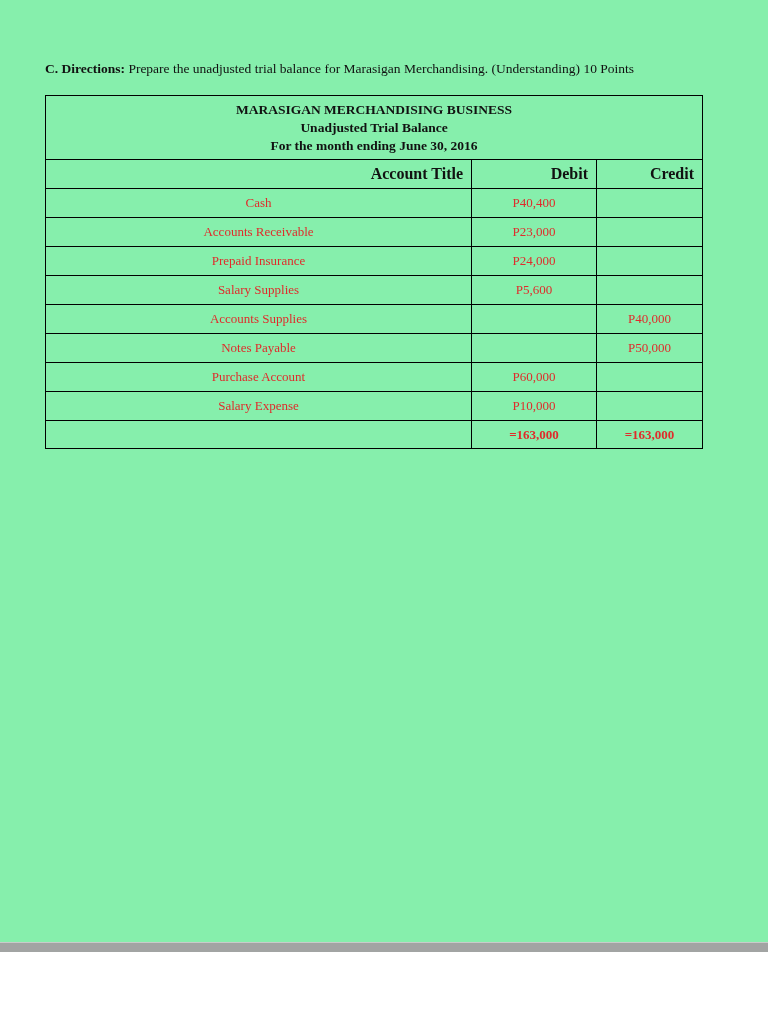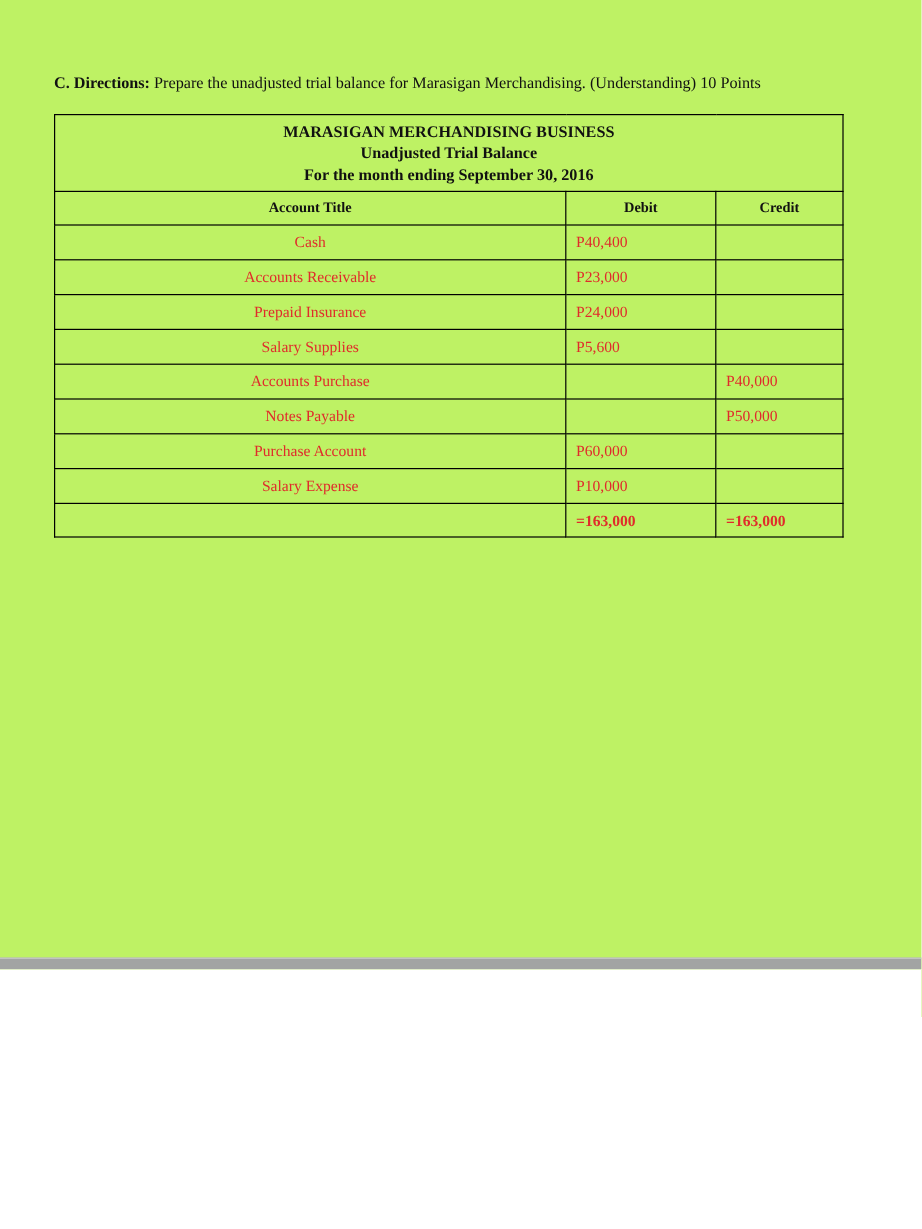--- a/index.html
+++ b/index.html
@@ -5,22 +5,22 @@
   * { box-sizing: border-box; }
   html, body {
     margin: 0;
     padding: 0;
     background: #ffffff;
     font-family: "Liberation Serif", serif;
   }
   .page {
     position: relative;
     width: 768px;
-    height: 808px;
-    background: #bef264;
+    height: 952px;
+    background: #86efac;
     overflow: hidden;
     text-decoration: underline;
   }
   .directions {
     position: absolute;
     left: 45px;
     top: 46px;
     width: 680px;
     font-size: 13.5px;
     color: #111111;
@@ -47,34 +47,34 @@
     vertical-align: middle;
   }
   .title-cell {
     text-align: center;
     font-weight: bold;
     font-size: 13.5px;
     padding: 7px 8px 8px 8px;
     line-height: 1.32;
   }
   .col-head {
-    text-align: center;
+    text-align: right;
     font-weight: bold;
-    font-size: 12px;
+    font-size: 16px;
     height: 28px;
   }
   .data-row td { height: 29px; }
   .acct {
     color: var(--red);
     text-align: center;
     padding-left: 10px;
   }
   .amt {
     color: var(--red);
-    text-align: left;
+    text-align: center;
     padding-right: 13px;
   }
   .totals-row td { height: 28px; }
   .totals-row .amt { font-weight: bold; }
   .page-gap {
     position: absolute;
     left: 0;
     bottom: 0;
     width: 768px;
     height: 10px;
@@ -95,21 +95,21 @@
     <colgroup>
       <col class="c-account">
       <col class="c-debit">
       <col class="c-credit">
     </colgroup>
     <tbody>
       <tr>
         <td class="title-cell" colspan="3">
           <div>MARASIGAN MERCHANDISING BUSINESS</div>
           <div>Unadjusted Trial Balance</div>
-          <div>For the month ending September 30, 2016</div>
+          <div>For the month ending June 30, 2016</div>
         </td>
       </tr>
       <tr>
         <th class="col-head">Account Title</th>
         <th class="col-head">Debit</th>
         <th class="col-head">Credit</th>
       </tr>
 
       <tr class="data-row">
         <td class="acct">Cash</td>
@@ -125,21 +125,21 @@
         <td class="acct">Prepaid Insurance</td>
         <td class="amt">P24,000</td>
         <td class="amt"></td>
       </tr>
       <tr class="data-row">
         <td class="acct">Salary Supplies</td>
         <td class="amt">P5,600</td>
         <td class="amt"></td>
       </tr>
       <tr class="data-row">
-        <td class="acct">Accounts Purchase</td>
+        <td class="acct">Accounts Supplies</td>
         <td class="amt"></td>
         <td class="amt">P40,000</td>
       </tr>
       <tr class="data-row">
         <td class="acct">Notes Payable</td>
         <td class="amt"></td>
         <td class="amt">P50,000</td>
       </tr>
       <tr class="data-row">
         <td class="acct">Purchase Account</td>

